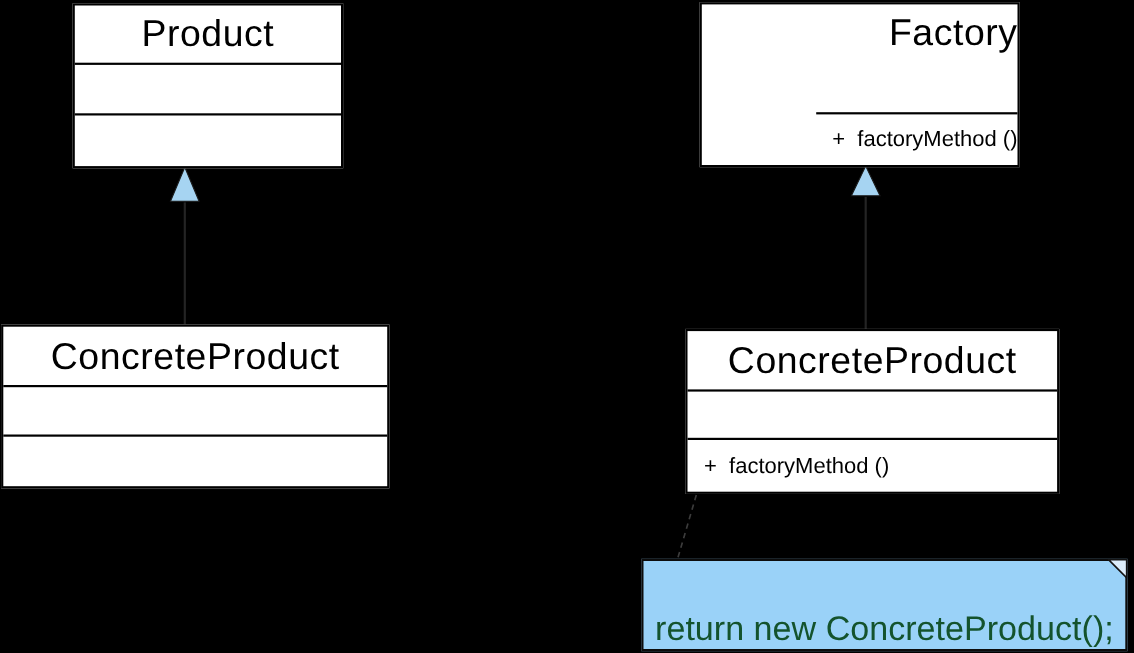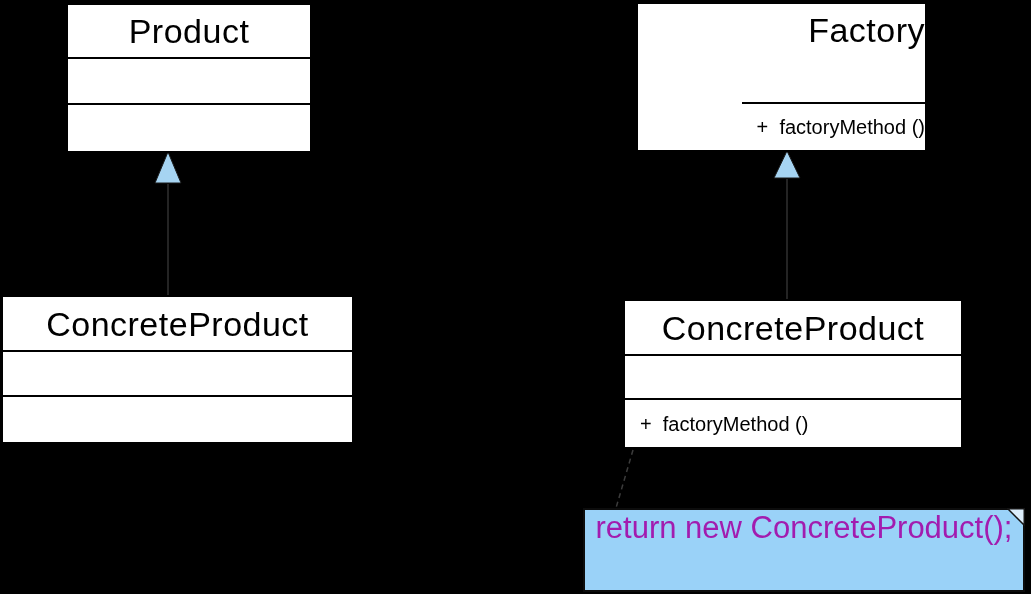--- a/index.html
+++ b/index.html
@@ -73,24 +73,24 @@
   #note {
     position: absolute;
     left: 583px;
     top: 508px;
     width: 442px;
     height: 84px;
     box-sizing: border-box;
     background: #9AD2F8;
     border: 2px solid #0c0c0c;
     display: flex;
-    align-items: flex-start;
+    align-items: flex-end;
     justify-content: center;
     font-size: 31px;
-    color: #a21caf;
+    color: #14532d;
   }
   #note .fold {
     position: absolute;
     top: -2px;
     right: -2px;
     width: 18px;
     height: 18px;
   }
 </style>
 </head>

